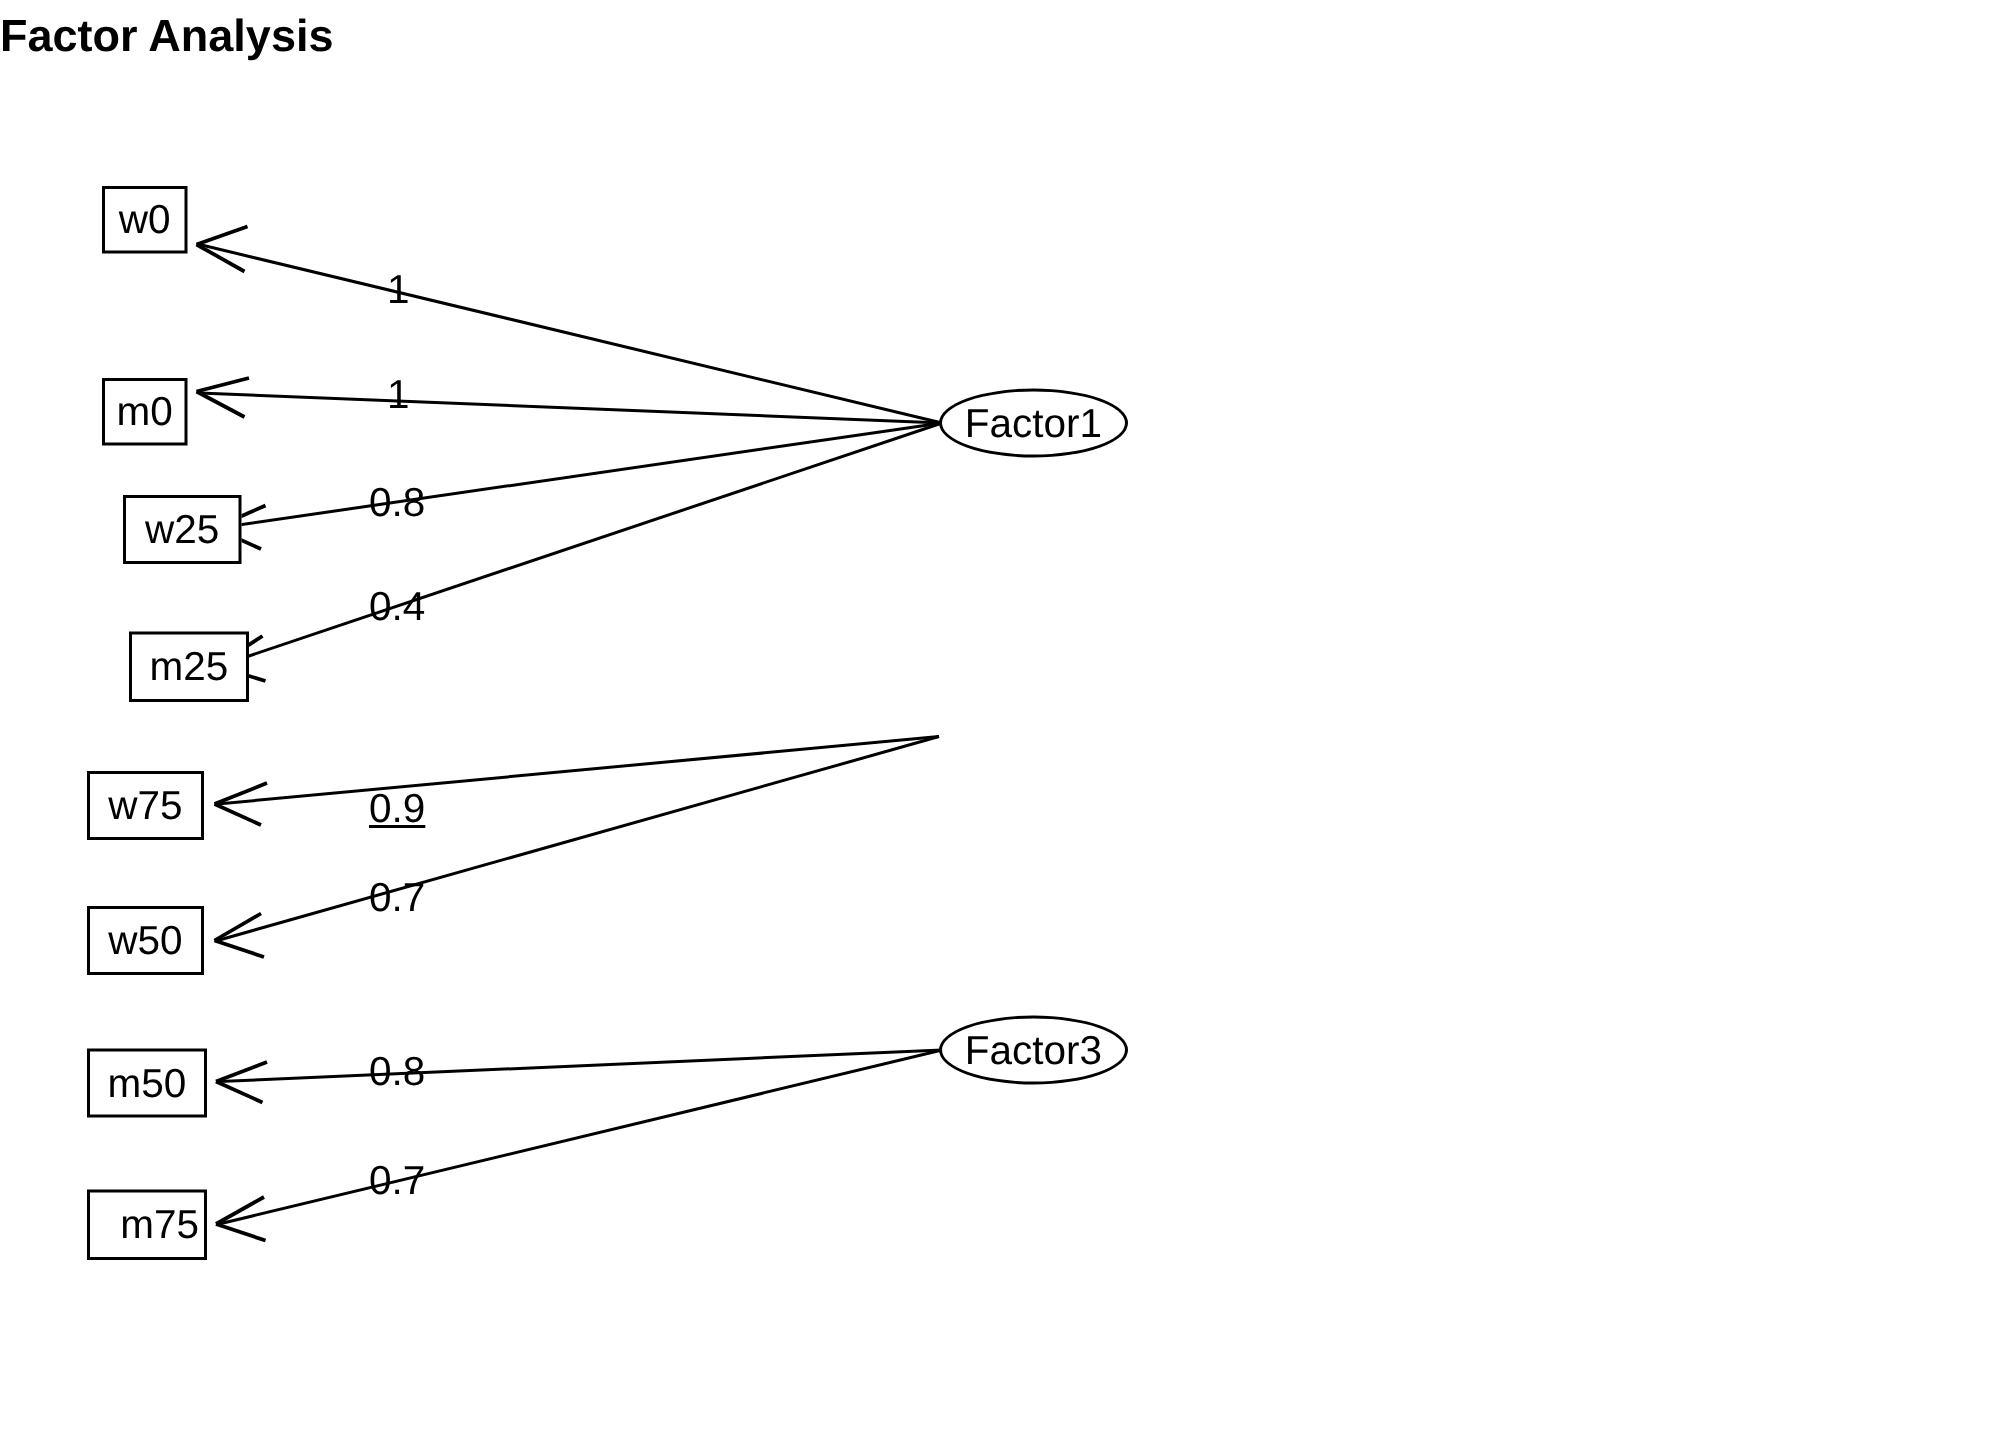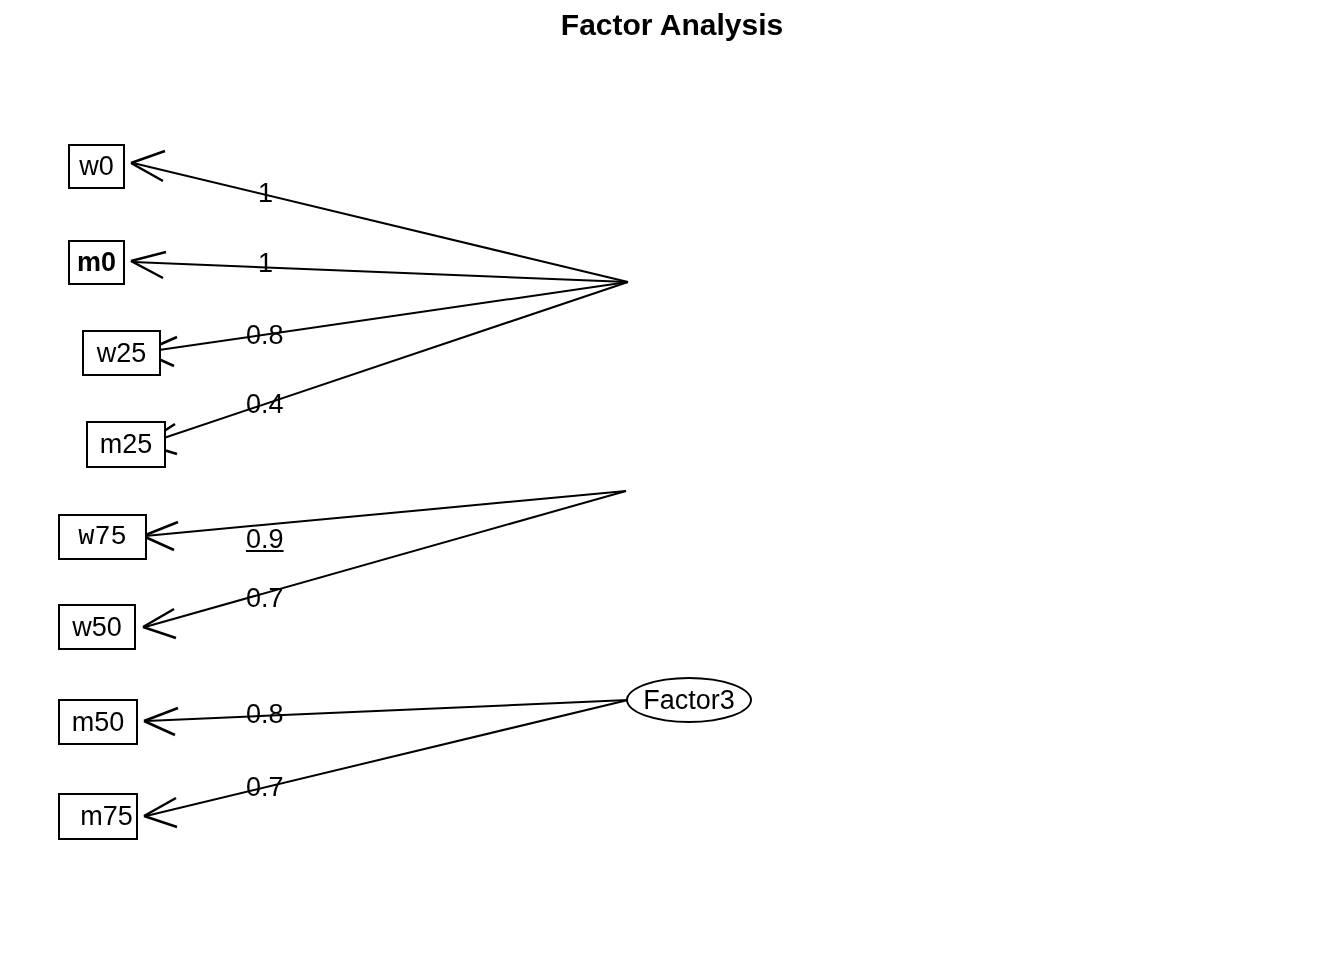--- a/index.html
+++ b/index.html
@@ -13,21 +13,21 @@
     height: 960px;
     background: #ffffff;
     overflow: hidden;
     font-family: "Liberation Sans", sans-serif;
   }
   #title {
     position: absolute;
     left: 0;
     top: 8px;
     width: 1344px;
-    text-align: center;
+    text-align: left;
     font-family: "Liberation Sans", sans-serif;
     font-weight: bold;
     font-size: 30px;
     color: #000000;
     letter-spacing: 0px;
   }
   #canvas {
     position: absolute;
     left: 0;
     top: 0;
@@ -123,45 +123,48 @@
         <line x1="144" y1="721" x2="178" y2="708"></line>
         <line x1="144" y1="721" x2="175" y2="735"></line>
       </g>
       <g>
         <line x1="144" y1="816" x2="176" y2="798"></line>
         <line x1="144" y1="816" x2="177" y2="827"></line>
       </g>
     </g>
   </svg>
 
-  <div class="node-box" style="left:68px;top:144px;width:57px;height:45px;">
+  <div class="node-box" style="left:68px;top:124px;width:57px;height:45px;">
     <span>w0</span>
   </div>
-  <div class="node-box" style="left:68px;top:240px;width:57px;height:45px;font-weight:bold;">
+  <div class="node-box" style="left:68px;top:252px;width:57px;height:45px;">
     <span>m0</span>
   </div>
   <div class="node-box" style="left:58px;top:330px;width:79px;height:46px;margin-left:24px;">
     <span>w25</span>
   </div>
   <div class="node-box" style="left:58px;top:421px;width:80px;height:47px;margin-left:28px;">
     <span>m25</span>
   </div>
-  <div class="node-box" style="left:58px;top:514px;width:89px;height:46px;font-family:Liberation Mono, monospace;">
+  <div class="node-box" style="left:58px;top:514px;width:78px;height:46px;">
     <span>w75</span>
   </div>
   <div class="node-box" style="left:58px;top:604px;width:78px;height:46px;">
     <span>w50</span>
   </div>
   <div class="node-box" style="left:58px;top:699px;width:80px;height:46px;align-items:center;">
     <span>m50</span>
   </div>
   <div class="node-box" style="left:58px;top:793px;width:80px;height:47px;padding-left:17px;">
     <span>m75</span>
   </div>
 
+  <div class="node-ellipse" style="left:626px;top:259px;width:126px;height:46px;">
+    <span>Factor1</span>
+  </div>
   <div class="node-ellipse" style="left:626px;top:677px;width:126px;height:46px;">
     <span>Factor3</span>
   </div>
 
   <div class="edge-label" style="left:258px;top:180px;">1</div>
   <div class="edge-label" style="left:258px;top:250px;">1</div>
   <div class="edge-label" style="left:246px;top:322px;">0.8</div>
   <div class="edge-label" style="left:246px;top:391px;">0.4</div>
   <div class="edge-label" style="left:246px;top:526px;text-decoration:underline;">0.9</div>
   <div class="edge-label" style="left:246px;top:585px;">0.7</div>

